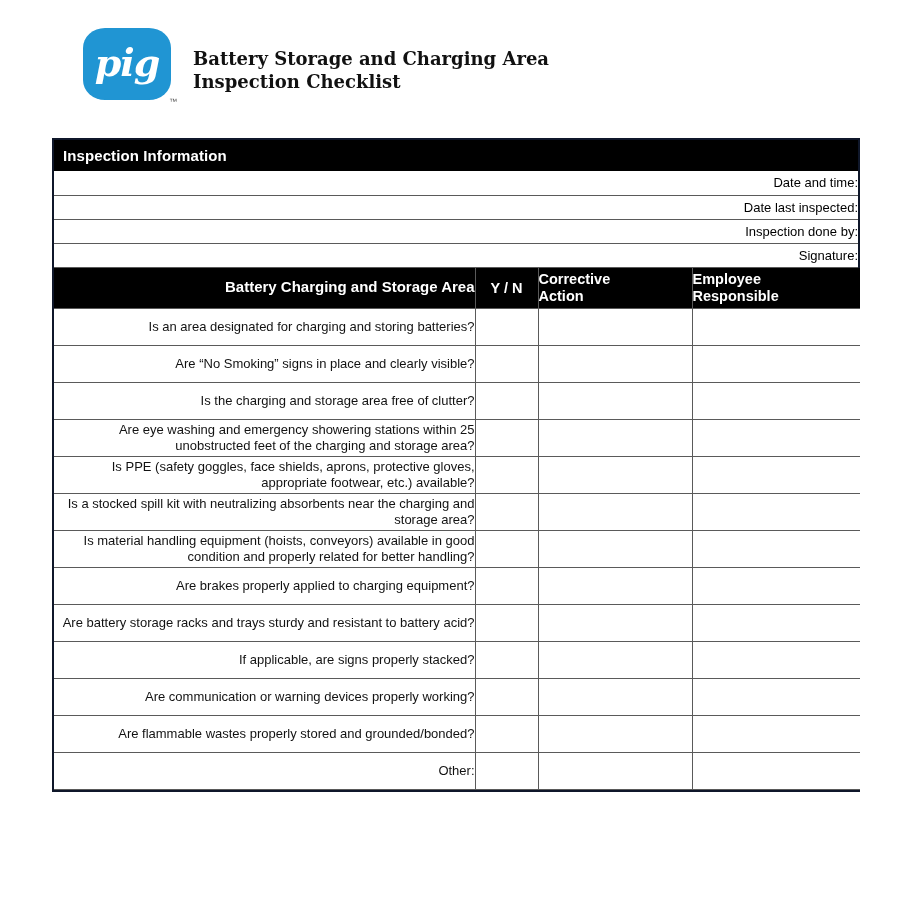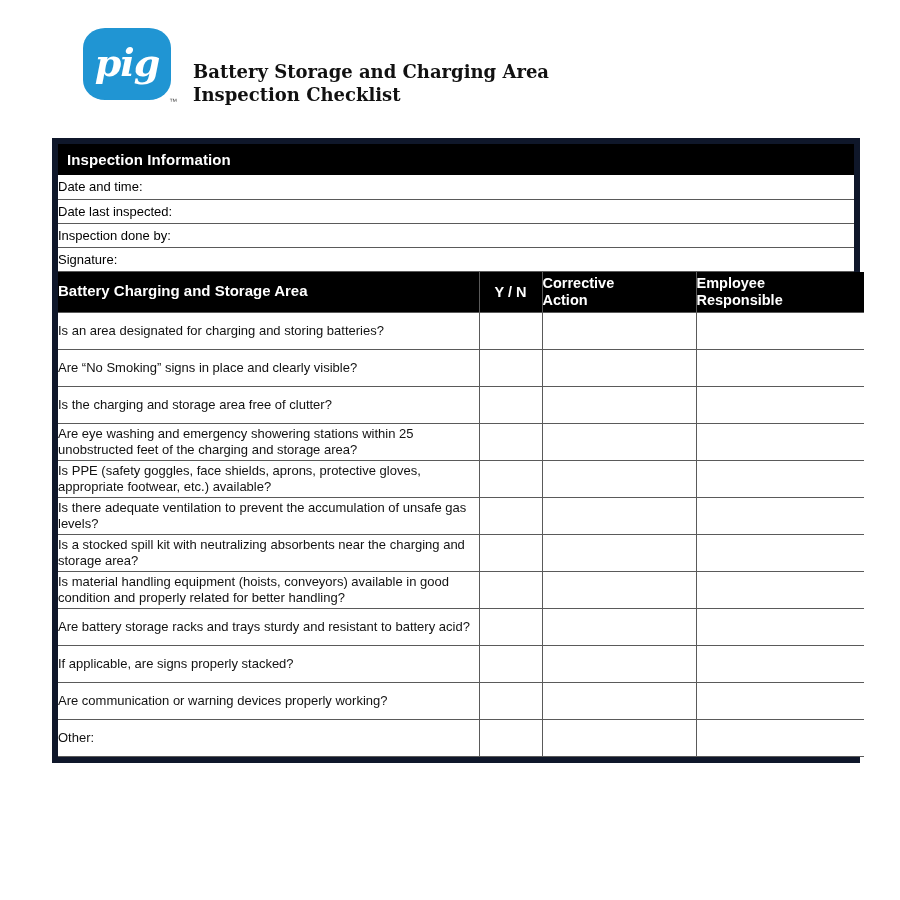--- a/index.html
+++ b/index.html
@@ -21,21 +21,21 @@
     height: 900px;
     background: #ffffff;
   }
 
   
   .header {
     position: absolute;
     left: 52px;
     top: 28px;
     display: flex;
-    align-items: flex-end;
+    align-items: center;
     gap: 18px;
     padding-left: 31px;
   }
   .logo-wrap {
     position: relative;
     width: 92px;
     height: 78px;
     flex: 0 0 auto;
   }
   .logo {
@@ -74,21 +74,21 @@
     padding-top: 6px;
     white-space: pre-line;
   }
 
   
   .table-block {
     position: absolute;
     left: 52px;
     top: 138px;
     width: 808px;
-    border: 6px solid #0f172a;
+    border: 2px solid #0f172a;
     box-sizing: border-box;
   }
 
   .band {
     background: #000000;
     color: #ffffff;
     font-weight: 700;
     font-size: 15px;
     letter-spacing: 0.1px;
   }
@@ -106,21 +106,21 @@
   }
   table.grid td, table.grid th {
     border: 1px solid #5a5a5a;
     padding: 0;
     vertical-align: middle;
     box-sizing: border-box;
   }
   table.grid tr:first-child td,
   table.grid tr:first-child th { border-top: none; }
   table.grid td:first-child,
-  table.grid th:first-child { border-left: none; }
+  table.grid th:first-child { border-left: none; text-align: right; }
   table.grid td:last-child,
   table.grid th:last-child { border-right: none; }
 
   
   .info-row td {
     height: 24px;
     font-size: 13px;
     padding: 0 0 0 8px;
     background: #ffffff;
     border-top: 1px solid #5a5a5a;
@@ -242,51 +242,57 @@
             <td class="blank"></td>
             <td class="blank"></td>
           </tr>
           <tr class="chk-row">
             <td>Is PPE (safety goggles, face shields, aprons, protective gloves, appropriate footwear, etc.) available?</td>
             <td class="blank"></td>
             <td class="blank"></td>
             <td class="blank"></td>
           </tr>
           <tr class="chk-row">
-            <td>Is there adequate ventilation to prevent the accumulation of unsafe gas levels?</td>
-            <td class="blank"></td>
-            <td class="blank"></td>
-            <td class="blank"></td>
-          </tr>
-          <tr class="chk-row">
             <td>Is a stocked spill kit with neutralizing absorbents near the charging and storage area?</td>
             <td class="blank"></td>
             <td class="blank"></td>
             <td class="blank"></td>
           </tr>
           <tr class="chk-row">
             <td>Is material handling equipment (hoists, conveyors) available in good condition and properly related for better handling?</td>
             <td class="blank"></td>
             <td class="blank"></td>
             <td class="blank"></td>
           </tr>
           <tr class="chk-row">
+            <td>Are brakes properly applied to charging equipment?</td>
+            <td class="blank"></td>
+            <td class="blank"></td>
+            <td class="blank"></td>
+          </tr>
+          <tr class="chk-row">
             <td>Are battery storage racks and trays sturdy and resistant to battery acid?</td>
             <td class="blank"></td>
             <td class="blank"></td>
             <td class="blank"></td>
           </tr>
           <tr class="chk-row">
             <td>If applicable, are signs properly stacked?</td>
             <td class="blank"></td>
             <td class="blank"></td>
             <td class="blank"></td>
           </tr>
           <tr class="chk-row">
             <td>Are communication or warning devices properly working?</td>
+            <td class="blank"></td>
+            <td class="blank"></td>
+            <td class="blank"></td>
+          </tr>
+          <tr class="chk-row">
+            <td>Are flammable wastes properly stored and grounded/bonded?</td>
             <td class="blank"></td>
             <td class="blank"></td>
             <td class="blank"></td>
           </tr>
           <tr class="chk-row">
             <td>Other:</td>
             <td class="blank"></td>
             <td class="blank"></td>
             <td class="blank"></td>
           </tr>

